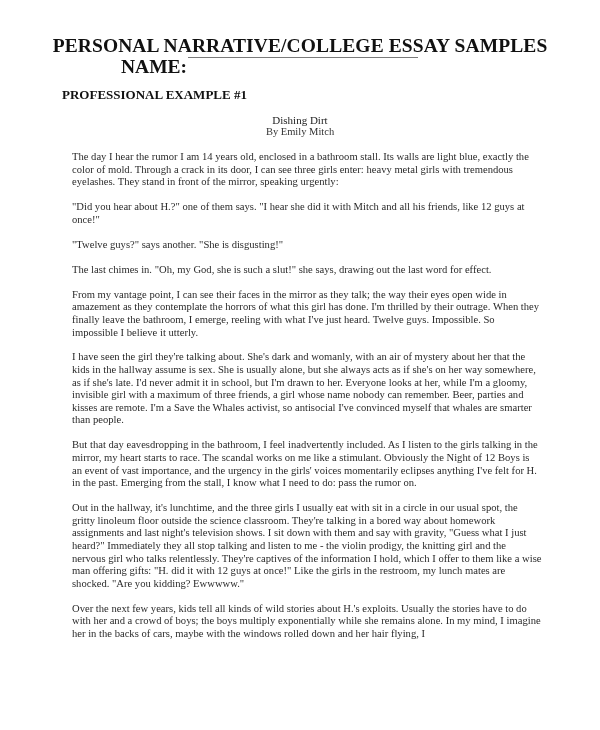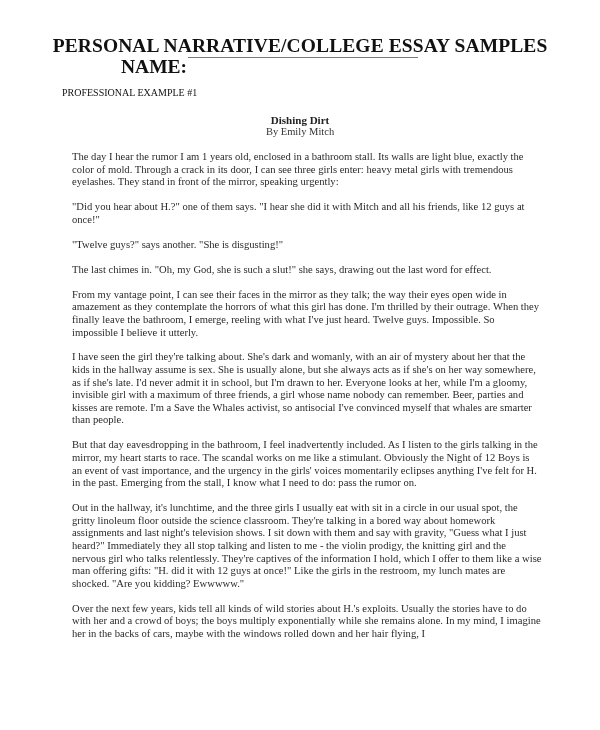--- a/index.html
+++ b/index.html
@@ -14,26 +14,26 @@
     position: absolute; left: 121px; top: 57px; height: 20px;
     font-family: "Liberation Serif", "DejaVu Serif", serif; font-weight: bold;
     font-size: 19.5px; color: #111; line-height: 20px; display: flex; 
   }
   .name-line {
     display: inline-block; width: 230px; height: 0; border-bottom: 1.5px solid #7a7a7a;
     margin-bottom: 2px; margin-left: 1px;
   }
   .section-head {
     position: absolute; left: 62px; top: 87px;
-    font-family: "Liberation Serif", "DejaVu Serif", serif; font-weight: normal;
-    font-size: 10px; color: #111;
+    font-family: "Liberation Serif", "DejaVu Serif", serif; font-weight: bold;
+    font-size: 13px; color: #111;
   }
   .essay-title {
     position: absolute; left: 0; top: 114px; width: 600px; text-align: center;
-    font-family: "Liberation Serif", "DejaVu Serif", serif; font-weight: bold;
+    font-family: "Liberation Serif", "DejaVu Serif", serif; font-weight: normal;
     font-size: 11px; color: #222;
   }
   .essay-author {
     position: absolute; left: 0; top: 126px; width: 600px; text-align: center;
     font-family: "Liberation Serif", "DejaVu Serif", serif;
     font-size: 10.5px; color: #333;
   }
   .body {
     position: absolute; left: 72px; top: 151px; width: 470px;
     font-family: "Liberation Serif", "DejaVu Serif", serif;
@@ -50,21 +50,21 @@
     <span>NAME:</span>
     <span class="name-line"></span>
   </div>
 
   <div class="section-head">PROFESSIONAL EXAMPLE #1</div>
 
   <div class="essay-title">Dishing Dirt</div>
   <div class="essay-author">By Emily Mitch</div>
 
   <div class="body">
-    <p>The day I hear the rumor I am 1 years old, enclosed in a bathroom stall. Its walls are light blue, exactly the color of mold. Through a crack in its door, I can see three girls enter: heavy metal girls with tremendous eyelashes. They stand in front of the mirror, speaking urgently:</p>
+    <p>The day I hear the rumor I am 14 years old, enclosed in a bathroom stall. Its walls are light blue, exactly the color of mold. Through a crack in its door, I can see three girls enter: heavy metal girls with tremendous eyelashes. They stand in front of the mirror, speaking urgently:</p>
     <p>"Did you hear about H.?" one of them says. "I hear she did it with Mitch and all his friends, like 12 guys at once!"</p>
     <p>"Twelve guys?" says another. "She is disgusting!"</p>
     <p>The last chimes in. "Oh, my God, she is such a slut!" she says, drawing out the last word for effect.</p>
     <p>From my vantage point, I can see their faces in the mirror as they talk; the way their eyes open wide in amazement as they contemplate the horrors of what this girl has done. I'm thrilled by their outrage. When they finally leave the bathroom, I emerge, reeling with what I've just heard. Twelve guys. Impossible. So impossible I believe it utterly.</p>
     <p>I have seen the girl they're talking about. She's dark and womanly, with an air of mystery about her that the kids in the hallway assume is sex. She is usually alone, but she always acts as if she's on her way somewhere, as if she's late. I'd never admit it in school, but I'm drawn to her. Everyone looks at her, while I'm a gloomy, invisible girl with a maximum of three friends, a girl whose name nobody can remember. Beer, parties and kisses are remote. I'm a Save the Whales activist, so antisocial I've convinced myself that whales are smarter than people.</p>
     <p>But that day eavesdropping in the bathroom, I feel inadvertently included. As I listen to the girls talking in the mirror, my heart starts to race. The scandal works on me like a stimulant. Obviously the Night of 12 Boys is an event of vast importance, and the urgency in the girls' voices momentarily eclipses anything I've felt for H. in the past. Emerging from the stall, I know what I need to do: pass the rumor on.</p>
     <p>Out in the hallway, it's lunchtime, and the three girls I usually eat with sit in a circle in our usual spot, the gritty linoleum floor outside the science classroom. They're talking in a bored way about homework assignments and last night's television shows. I sit down with them and say with gravity, "Guess what I just heard?" Immediately they all stop talking and listen to me - the violin prodigy, the knitting girl and the nervous girl who talks relentlessly. They're captives of the information I hold, which I offer to them like a wise man offering gifts: "H. did it with 12 guys at once!" Like the girls in the restroom, my lunch mates are shocked. "Are you kidding? Ewwwww."</p>
     <p>Over the next few years, kids tell all kinds of wild stories about H.'s exploits. Usually the stories have to do with her and a crowd of boys; the boys multiply exponentially while she remains alone. In my mind, I imagine her in the backs of cars, maybe with the windows rolled down and her hair flying, I</p>
   </div>
 </div>

